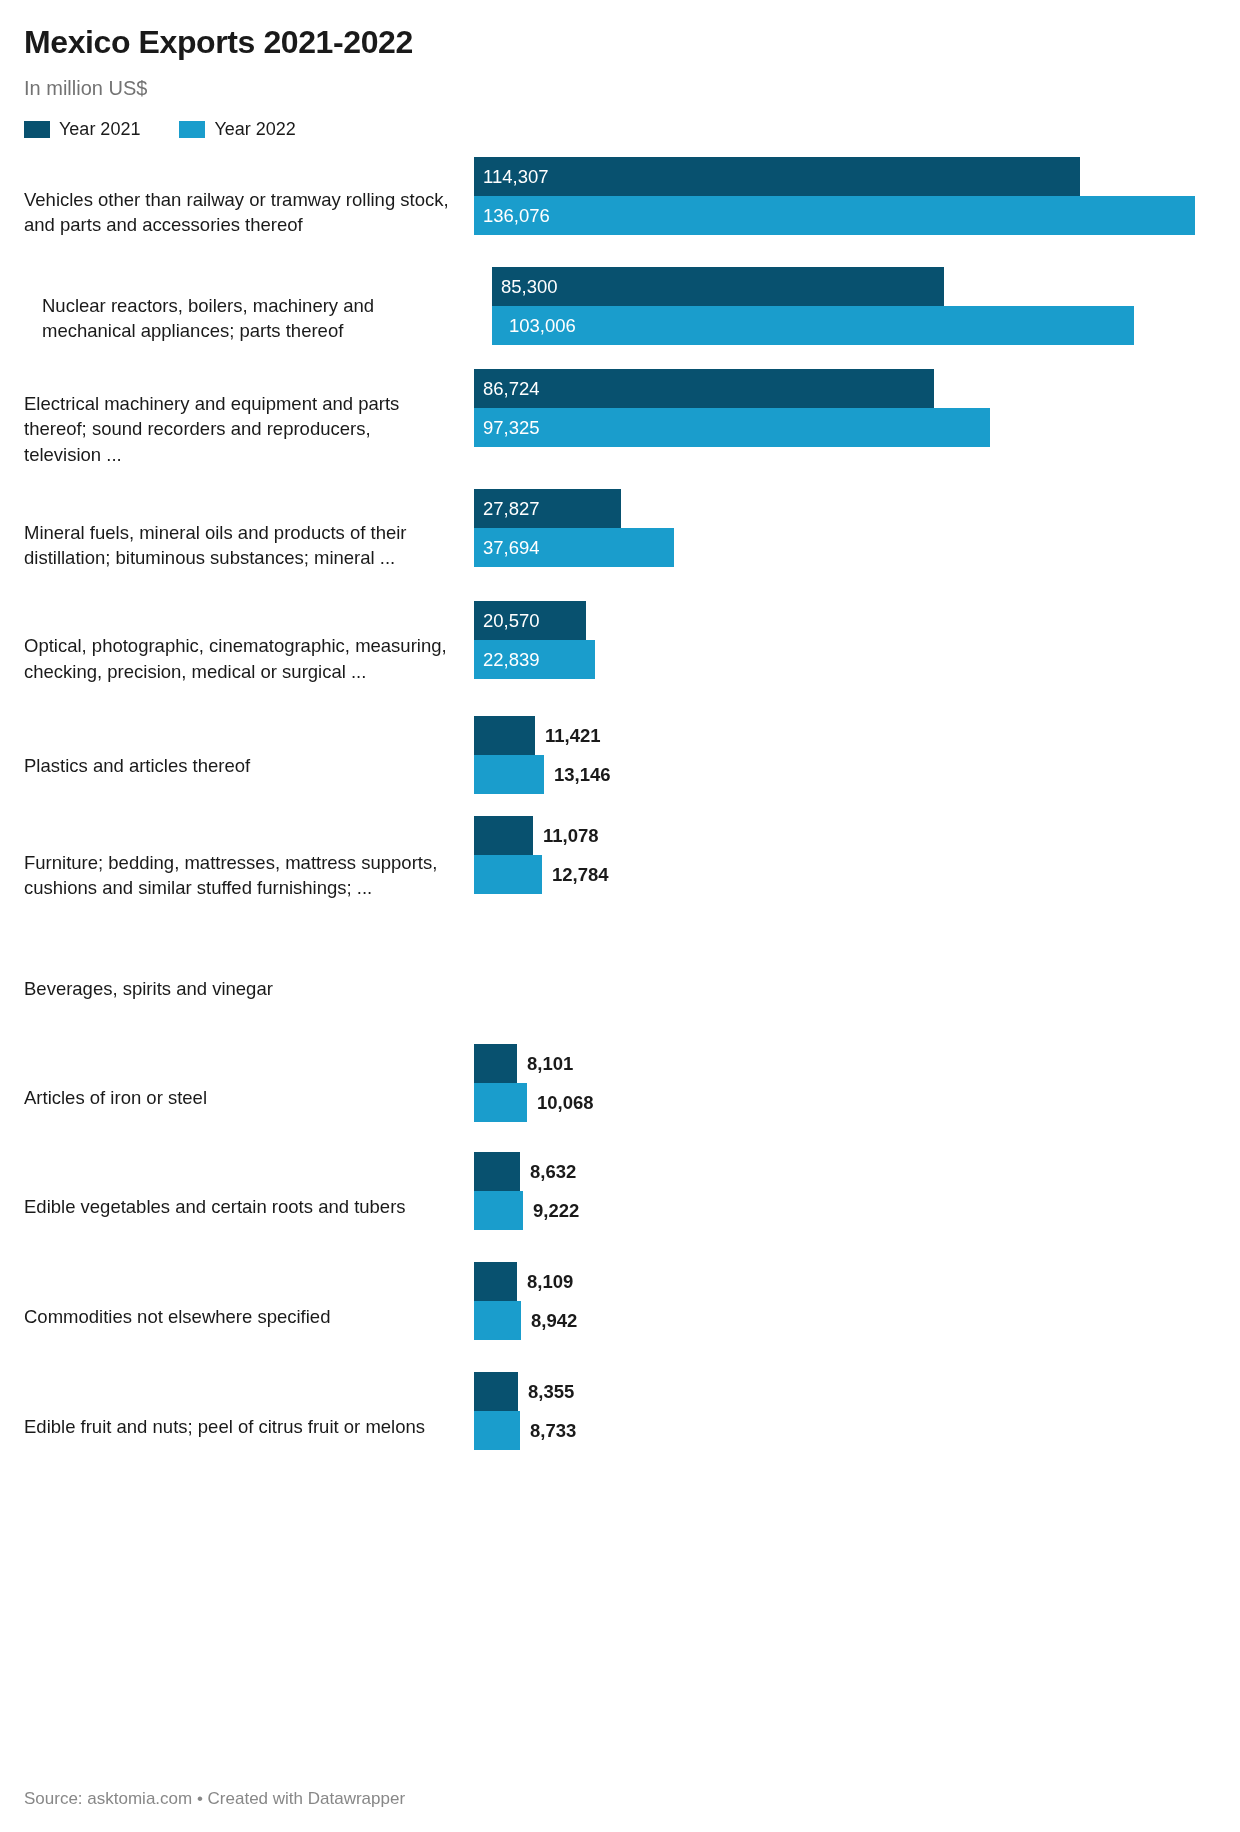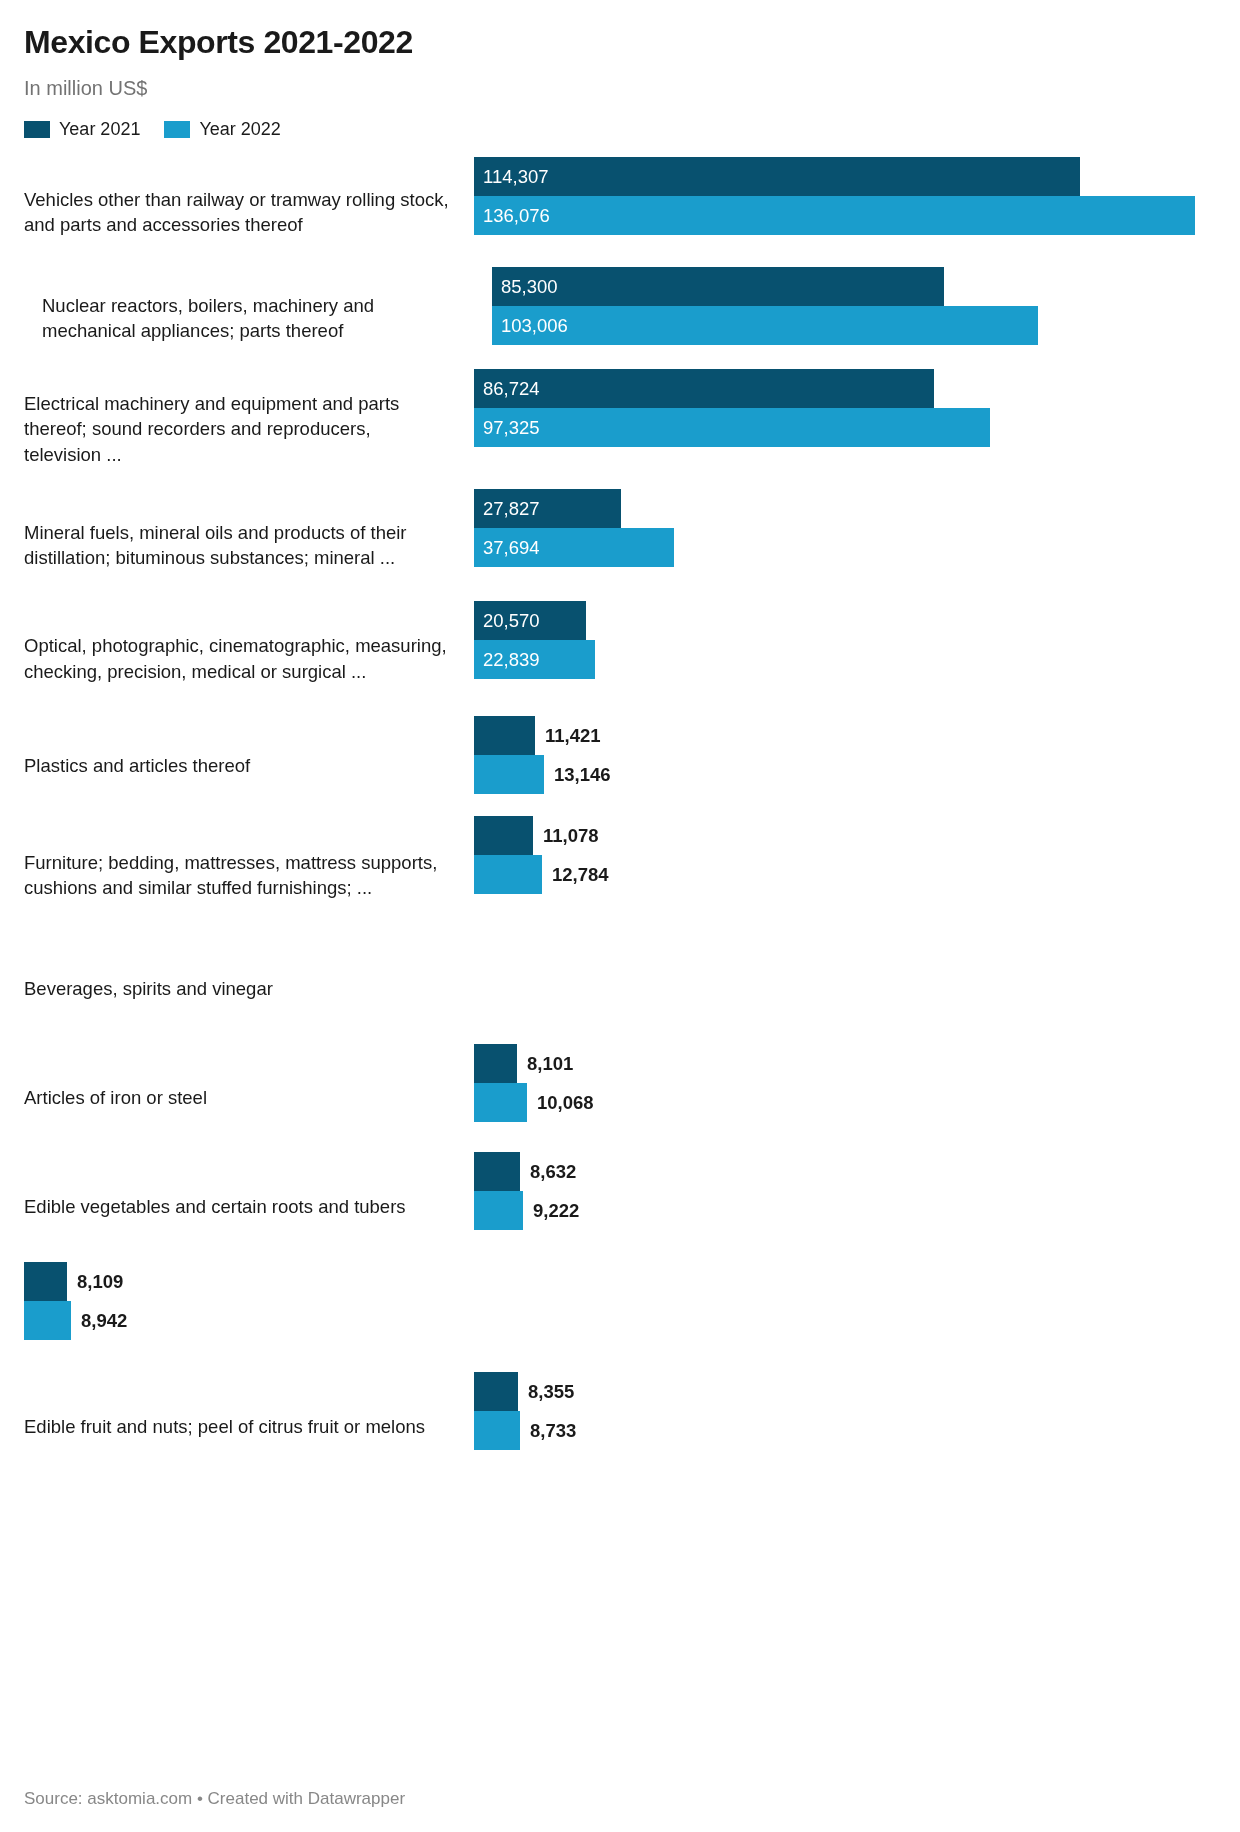--- a/index.html
+++ b/index.html
@@ -31,21 +31,21 @@
   }
   .chart-subtitle {
     font-size: 20px;
     color: #737373;
     line-height: 28px;
     margin-top: 12px;
   }
   .legend {
     display: flex;
     align-items: center;
-    gap: 24px;
+    gap: 39px;
     margin-top: 17px;
     margin-bottom: 10px;
   }
   .legend-item {
     display: flex;
     align-items: center;
     gap: 9px;
   }
   .legend-swatch {
     width: 26px;
@@ -158,21 +158,21 @@
       </div>
       <div class="row" style="height: 102px; margin-left: 18px;">
         <div class="row-label">Nuclear reactors, boilers, machinery and mechanical appliances; parts thereof</div>
         <div class="row-bars">
           <div class="bar-line">
             <div class="bar bar-2021" style="width: 452px;">
               <span class="bar-value-in">85,300</span>
             </div>
           </div>
           <div class="bar-line">
-            <div class="bar bar-2022" style="width: 546px;">
+            <div class="bar bar-2022" style="width: 634px; padding-left: 8px;">
               <span class="bar-value-in">103,006</span>
             </div>
           </div>
         </div>
       </div>
       <div class="row" style="height: 120px;">
         <div class="row-label">Electrical machinery and equipment and parts thereof; sound recorders and reproducers, television ...</div>
         <div class="row-bars">
           <div class="bar-line">
             <div class="bar bar-2021" style="width: 460px;">
@@ -265,20 +265,21 @@
             <div class="bar bar-2021" style="width: 46px;"></div>
             <span class="bar-value-out">8,632</span>
           </div>
           <div class="bar-line">
             <div class="bar bar-2022" style="width: 49px;"></div>
             <span class="bar-value-out">9,222</span>
           </div>
         </div>
       </div>
       <div class="row" style="height: 110px;">
+        <div class="row-label">Commodities not elsewhere specified</div>
         <div class="row-bars">
           <div class="bar-line">
             <div class="bar bar-2021" style="width: 43px;"></div>
             <span class="bar-value-out">8,109</span>
           </div>
           <div class="bar-line">
             <div class="bar bar-2022" style="width: 47px;"></div>
             <span class="bar-value-out">8,942</span>
           </div>
         </div>

